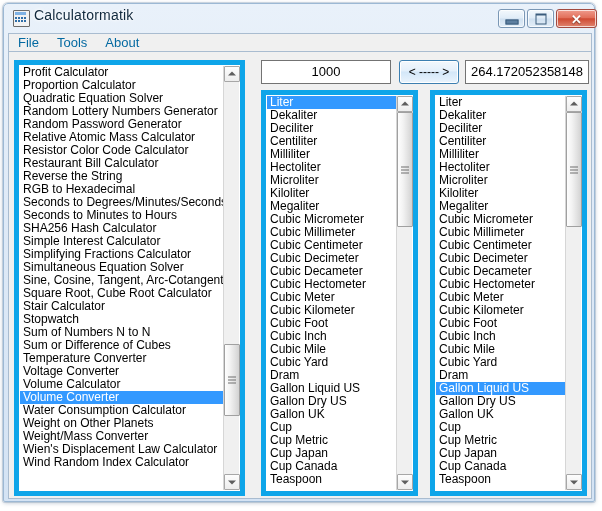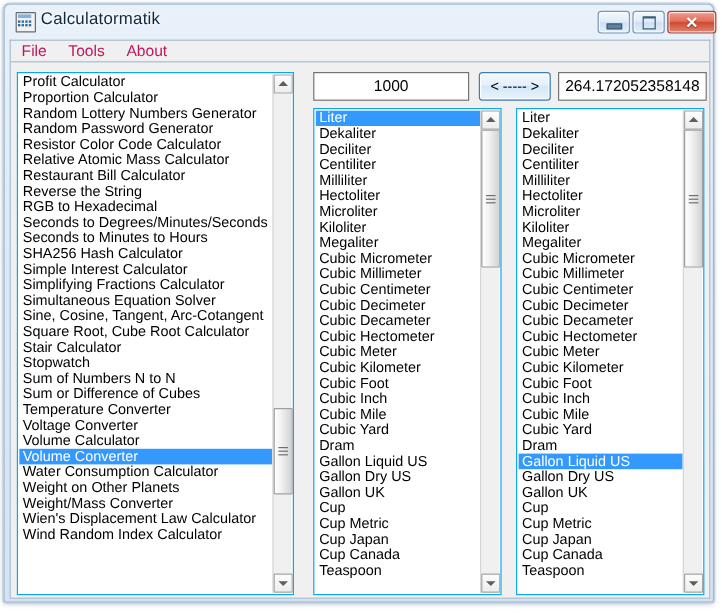--- a/index.html
+++ b/index.html
@@ -59,29 +59,29 @@
   #btn-close .g{
     color:#ffffff;font-size:13px;font-weight:bold;line-height:1;
     text-shadow:0 1px 1px rgba(0,0,0,.45);
   }
   
   #menubar{
     position:absolute;left:4px;top:29px;width:584px;height:18px;
     background:#f0f0f0;border:1px solid #a9bcd0;border-bottom:none;box-sizing:border-box;
   }
   .menuitem{
-    float:left;padding:1px 9px 0 9px;font-size:13px;color:#be185d;line-height:16px;
+    float:left;padding:1px 9px 0 9px;font-size:13px;color:#0369a1;line-height:16px;
     cursor:default;
   }
   
   #content{position:absolute;left:0;top:0;width:100%;height:100%;}
   
   .listbox{
     position:absolute;background:#ffffff;
-    border:1px solid #0ea5e9;box-sizing:border-box;overflow:hidden;
+    border:5px solid #0ea5e9;box-sizing:border-box;overflow:hidden;
   }
   #list-left{left:5px;top:8px;width:231px;height:436px;}
   #list-mid{left:252px;top:38px;width:157px;height:406px;}
   #list-right{left:421px;top:38px;width:157px;height:406px;}
   .lb-items{
     position:absolute;left:1px;top:1px;right:17px;bottom:1px;overflow:hidden;
   }
   .li{
     height:13px;line-height:13px;font-size:12px;color:#000000;
     padding-left:3px;white-space:nowrap;overflow:hidden;cursor:default;
@@ -175,24 +175,25 @@
       <div class="field" id="field-input">1000</div>
 
       <div id="swap-button">&lt; ----- &gt;</div>
 
       <div class="field" id="field-result">264.172052358148</div>
 
       <div class="listbox" id="list-left">
         <div class="lb-items">
             <div class="li">Profit Calculator</div>
             <div class="li">Proportion Calculator</div>
+            <div class="li">Quadratic Equation Solver</div>
             <div class="li">Random Lottery Numbers Generator</div>
             <div class="li">Random Password Generator</div>
+            <div class="li">Relative Atomic Mass Calculator</div>
             <div class="li">Resistor Color Code Calculator</div>
-            <div class="li">Relative Atomic Mass Calculator</div>
             <div class="li">Restaurant Bill Calculator</div>
             <div class="li">Reverse the String</div>
             <div class="li">RGB to Hexadecimal</div>
             <div class="li">Seconds to Degrees/Minutes/Seconds</div>
             <div class="li">Seconds to Minutes to Hours</div>
             <div class="li">SHA256 Hash Calculator</div>
             <div class="li">Simple Interest Calculator</div>
             <div class="li">Simplifying Fractions Calculator</div>
             <div class="li">Simultaneous Equation Solver</div>
             <div class="li">Sine, Cosine, Tangent, Arc-Cotangent</div>

